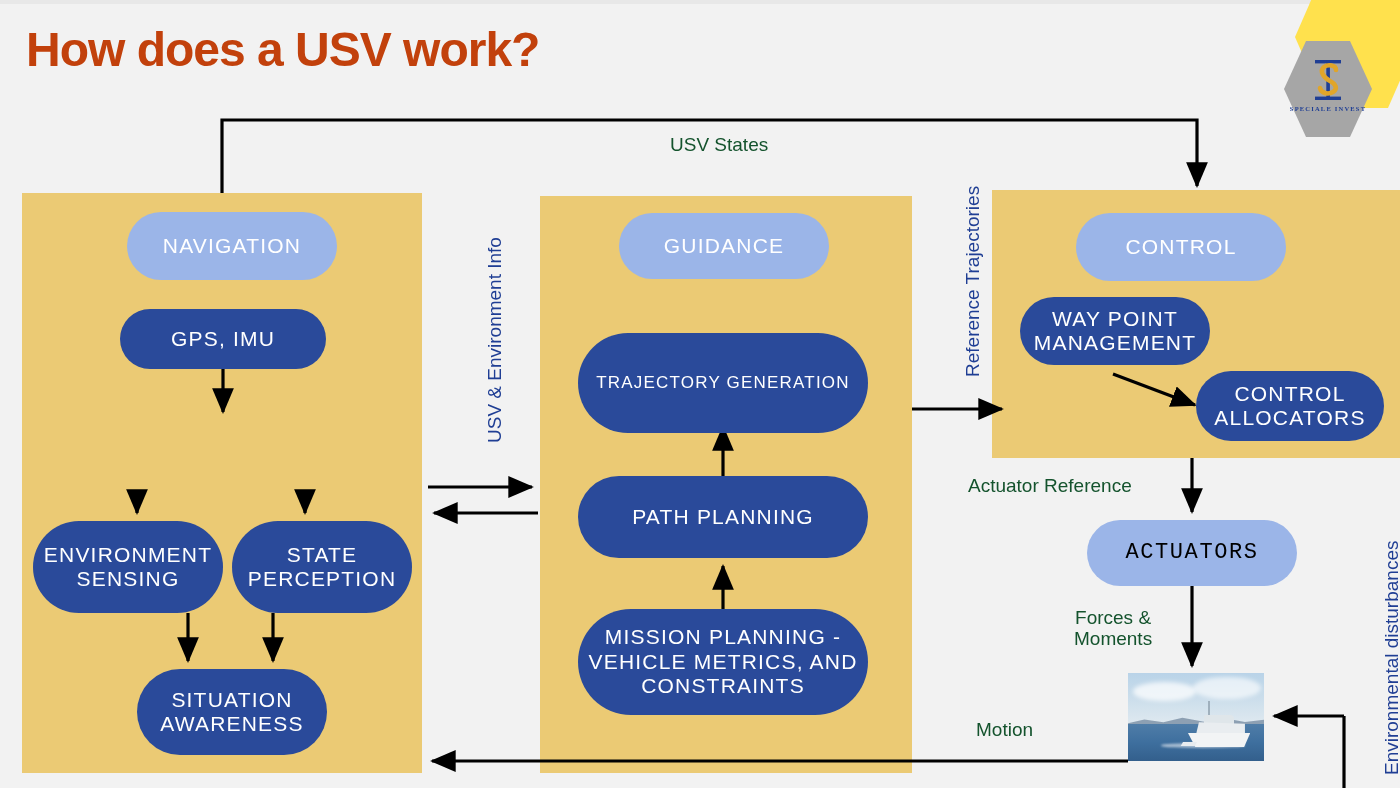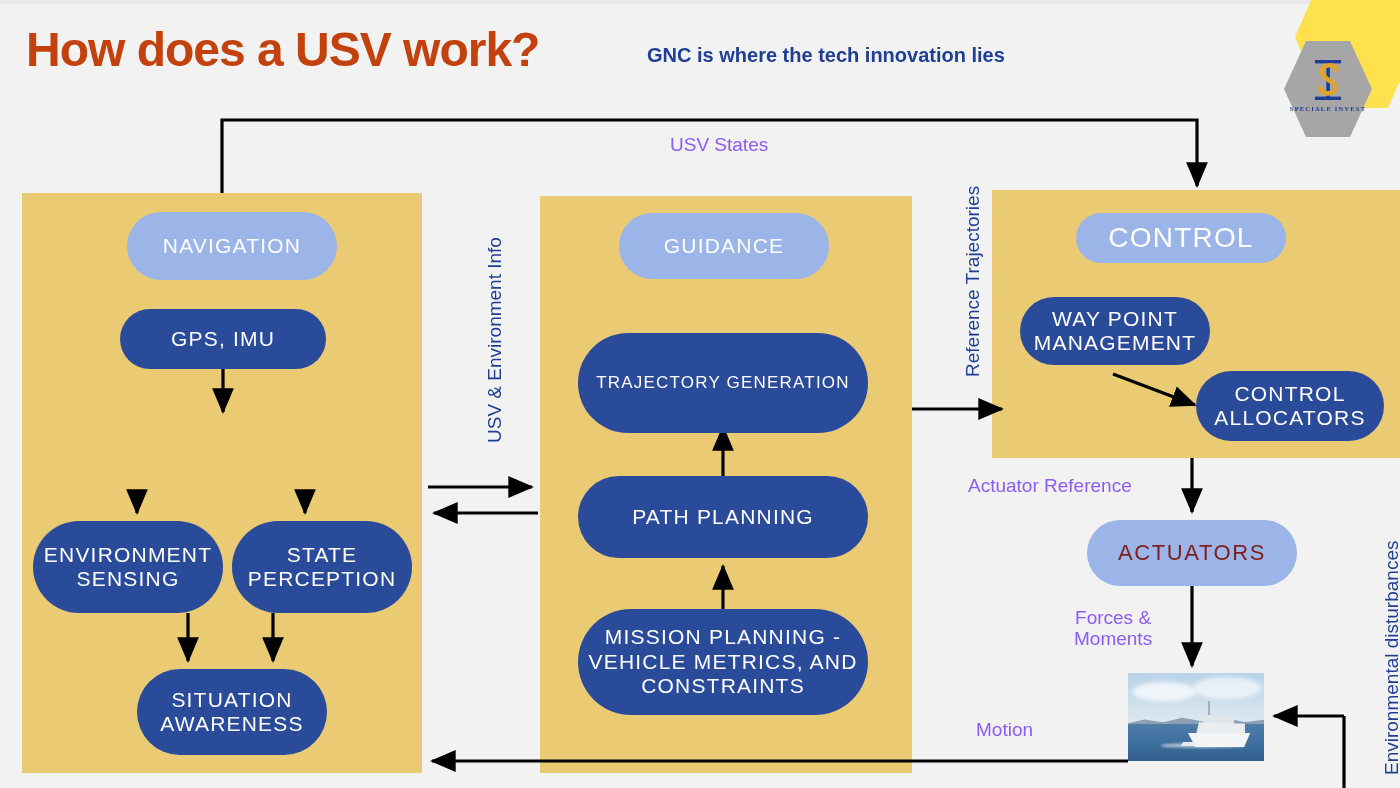--- a/index.html
+++ b/index.html
@@ -109,48 +109,48 @@
     border-radius: 999px;
     color: #ffffff;
     font-family: "Liberation Sans", sans-serif;
     letter-spacing: 1.2px;
     line-height: 1.16;
     box-sizing: border-box;
     padding: 2px 8px;
   }
   .pill.dark  { background: #2a4a9a; }
   .pill.light { background: #9bb5e8; text-align: right; }
-  .pill.light.dark-text { color: #7f1d1d; letter-spacing: 1.6px; }
+  .pill.light.dark-text { color: #000000; letter-spacing: 1.6px; font-family: Liberation Mono, monospace; }
 
   
   #pill-navigation   { left: 127px; top: 212px; width: 210px; height: 68px; font-size: 21px; }
   #pill-gps          { left: 120px; top: 309px; width: 206px; height: 60px; font-size: 21px; }
   #pill-sensors      { left: 76px;  top: 420px; width: 294px; height: 78px; font-size: 21px; }
   #pill-env-sensing  { left: 33px;  top: 521px; width: 190px; height: 92px; font-size: 21px; }
   #pill-state-perc   { left: 232px; top: 521px; width: 180px; height: 92px; font-size: 21px; }
   #pill-situation    { left: 137px; top: 669px; width: 190px; height: 86px; font-size: 21px; }
 
   
   #pill-guidance     { left: 619px; top: 213px; width: 210px; height: 66px; font-size: 21px; }
   #pill-trajectory   { left: 578px; top: 333px; width: 290px; height: 100px; font-size: 17px; }
   #pill-path         { left: 578px; top: 476px; width: 290px; height: 82px; font-size: 21px; }
   #pill-mission      { left: 578px; top: 609px; width: 290px; height: 106px; font-size: 21px; }
 
   
-  #pill-control      { left: 1076px; top: 213px; width: 210px; height: 50px; font-size: 28px; }
+  #pill-control      { left: 1076px; top: 213px; width: 210px; height: 68px; font-size: 21px; }
   #pill-waypoint     { left: 1020px; top: 297px; width: 190px; height: 68px; font-size: 21px; }
   #pill-allocators   { left: 1196px; top: 371px; width: 188px; height: 70px; font-size: 21px; }
 
   
   #pill-actuators    { left: 1087px; top: 520px; width: 210px; height: 66px; font-size: 22px; }
 
   
   .label {
     position: absolute;
-    color: #8b5cf6;
+    color: #14532d;
     font-family: "Liberation Sans", sans-serif;
     font-size: 19px;
     line-height: 1.12;
     white-space: pre-line;
   }
   #lbl-usv-states     { left: 670px;  top: 134px; }
   #lbl-act-cmd        { left: 968px;  top: 475px; }
   #lbl-forces         { left: 1074px; top: 607px; text-align: center; }
   #lbl-motion         { left: 976px;  top: 719px; }
 
@@ -219,21 +219,20 @@
   }
 </style>
 </head>
 <body>
 
 <div id="slide">
 
   <div id="top-strip"></div>
 
   <div id="title">How does a USV work?</div>
-  <div id="subtitle">GNC is where the tech innovation lies</div>
 
   <div id="logo-wrap">
     <div class="hex-yellow"></div>
     <div class="hex-gray"></div>
     <div class="logo-mono">
       <svg width="52" height="50" viewBox="0 0 52 50">
         <rect x="13" y="5" width="26" height="3.4" fill="#1f3e94"></rect>
         <rect x="24.3" y="5" width="3.6" height="40" fill="#1f3e94"></rect>
         <rect x="13" y="41.6" width="26" height="3.4" fill="#1f3e94"></rect>
         <path d="M34 15 C34 10, 26 9, 22 12 C17 16, 22 23, 28 26

